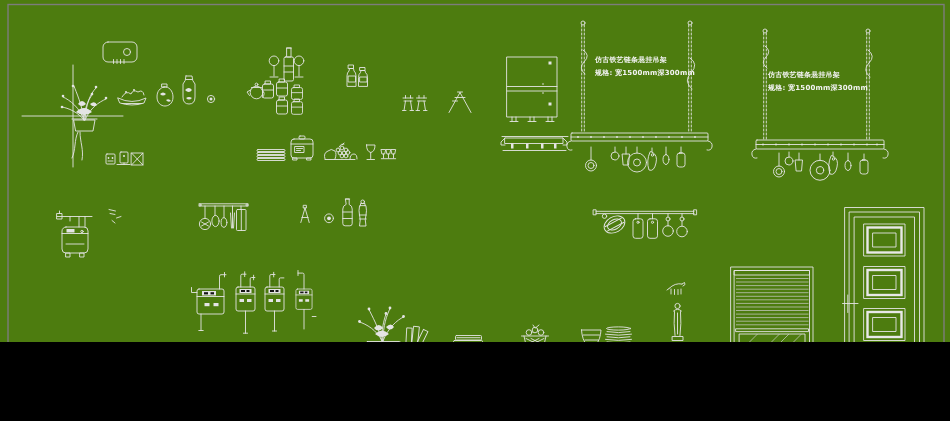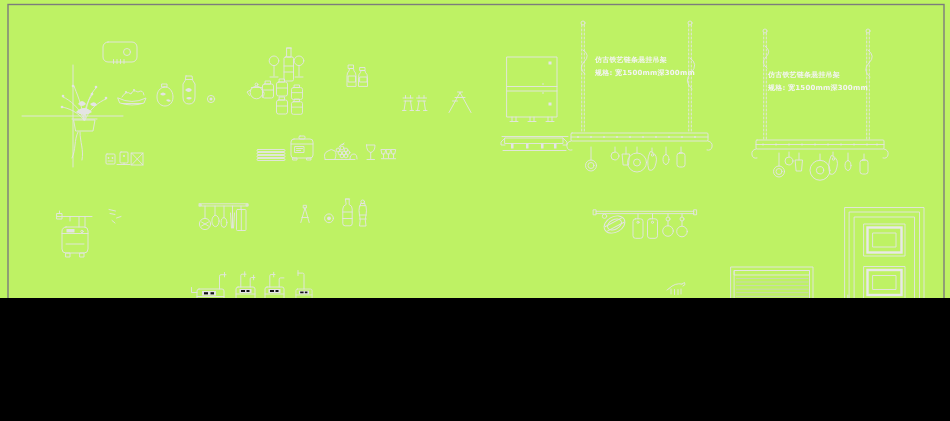--- a/index.html
+++ b/index.html
@@ -1,16 +1,16 @@
 <!DOCTYPE html>
 <html><head>
 <meta charset="utf-8">
 <style>
   html,body{margin:0;padding:0;background:#000;}
-  .stage{position:relative;width:950px;height:298px;background:#bef264;overflow:hidden;}
+  .stage{position:relative;width:950px;height:342px;background:#4d7c0f;overflow:hidden;}
   svg{display:block;}
   .blk{stroke:#e4e4e4;fill:none;stroke-width:.9;stroke-linecap:round;stroke-linejoin:round;}
   .thk{stroke:#e8e8e8;fill:none;stroke-width:2.4;}
   .thin{stroke:#cfcfcf;fill:none;stroke-width:.7;}
   .fill{fill:#e4e4e4;stroke:none;}
   .dark{fill:#151515;stroke:none;}
   .grey{stroke:#7c7c7c;fill:none;stroke-width:1.4;}
   .cyan{stroke:#00cdcd;fill:none;stroke-width:.9;stroke-linecap:round;}
   .cadtxt{fill:#f4f4f4;font:bold 7px "DejaVu Sans",sans-serif;letter-spacing:.2px;}
   .ucstxt{fill:#c8c8c8;font:9.5px "DejaVu Sans Mono",monospace;}

